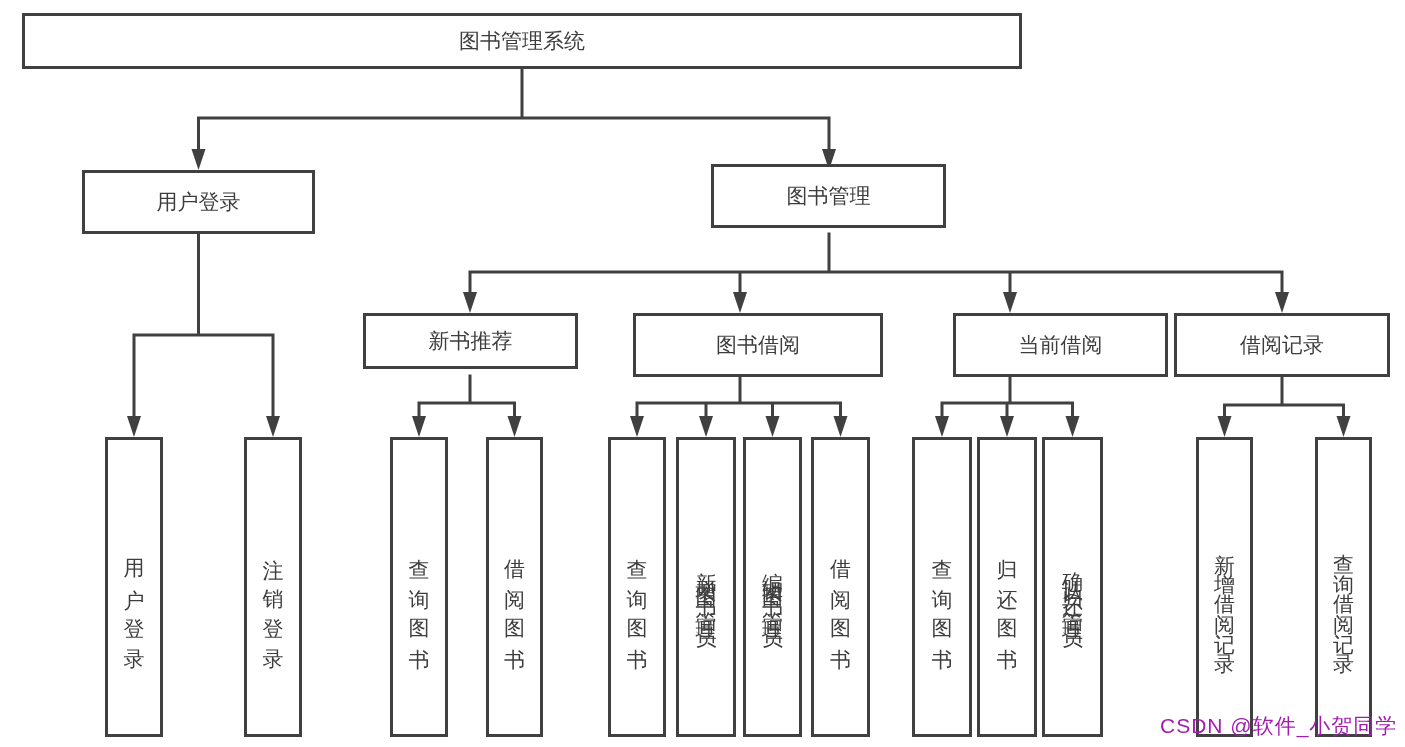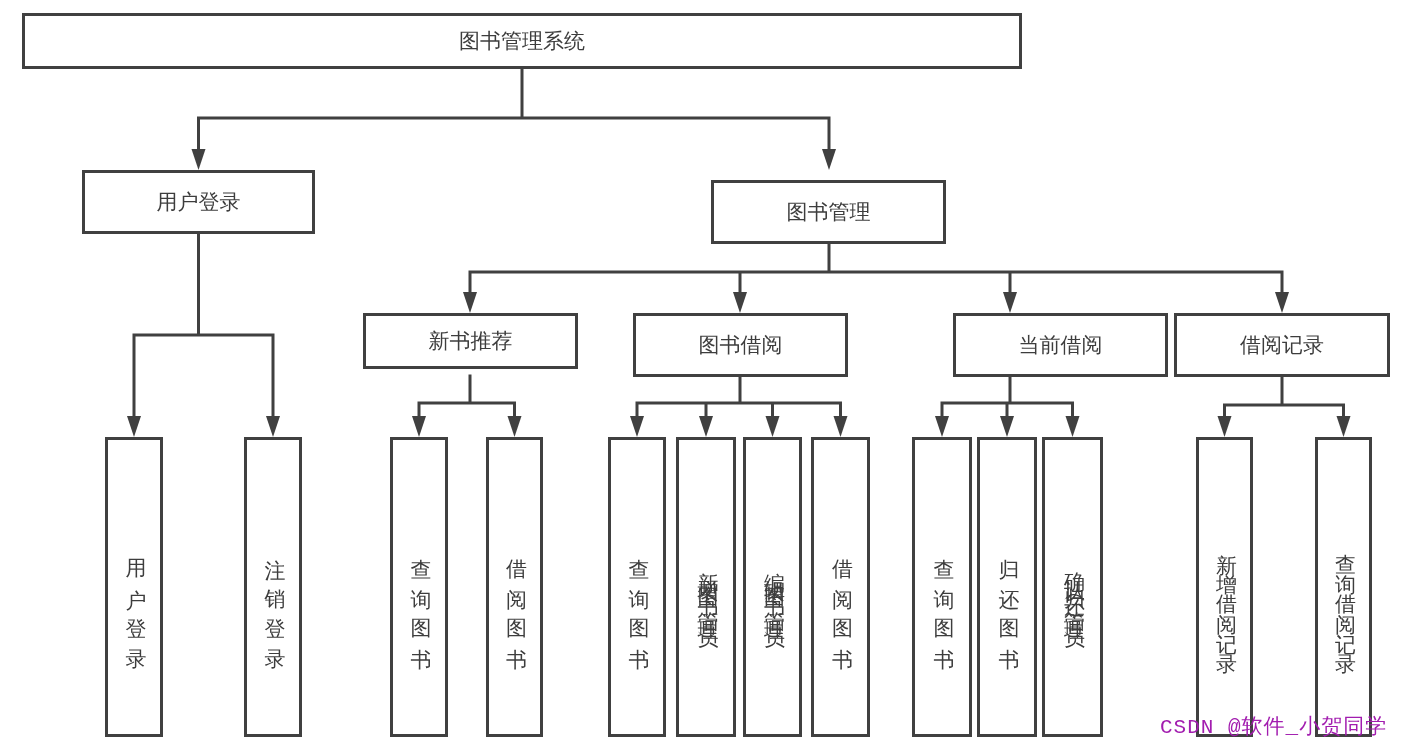--- a/index.html
+++ b/index.html
@@ -1,20 +1,20 @@
 <!DOCTYPE html>
 <html><head>
 <meta charset="utf-8">
 <style>
   html,body{margin:0;padding:0;background:#ffffff;}
   .canvas{
     position:relative;
     width:1405px;height:747px;
     background:#ffffff;
-    font-family:Liberation Mono, monospace;
+    font-family:Liberation Sans, sans-serif;
     overflow:hidden;
   }
   .connector-layer{
     position:absolute;left:0;top:0;width:1405px;height:747px;
   }
   .node{
     position:absolute;
     box-sizing:border-box;
     background:#ffffff;
     border:3px solid #404040;
@@ -82,24 +82,24 @@
       <polygon points="1000,416 1014,416 1007,437"></polygon>
       <polygon points="1065.5,416 1079.5,416 1072.5,437"></polygon>
       <polygon points="1217.5,416 1231.5,416 1224.5,437"></polygon>
       <polygon points="1336.5,416 1350.5,416 1343.5,437"></polygon>
     </g>
   </svg>
 
   <div class="node" style="left:22px;top:13px;width:1000px;height:56px;">图书管理系统</div>
 
   <div class="node" style="left:82px;top:170px;width:233px;height:64px;">用户登录</div>
-  <div class="node" style="left:711px;top:180px;width:235px;height:64px;">图书管理</div>
+  <div class="node" style="left:711px;top:164px;width:235px;height:64px;">图书管理</div>
 
   <div class="node" style="left:363px;top:313px;width:215px;height:56px;">新书推荐</div>
-  <div class="node" style="left:633px;top:313px;width:215px;height:64px;text-align:right;">图书借阅</div>
+  <div class="node" style="left:633px;top:313px;width:250px;height:64px;text-align:right;">图书借阅</div>
   <div class="node" style="left:953px;top:313px;width:215px;height:64px;">当前借阅</div>
   <div class="node" style="left:1174px;top:313px;width:216px;height:64px;">借阅记录</div>
 
   <div class="node v vs4" style="left:105px;top:437px;width:58px;height:300px;">用户登录</div>
   <div class="node v vs4" style="left:244px;top:437px;width:58px;height:300px;">注销登录</div>
 
   <div class="node v vs4" style="left:390px;top:437px;width:58px;height:300px;">查询图书</div>
   <div class="node v vs4" style="left:486px;top:437px;width:57px;height:300px;">借阅图书</div>
 
   <div class="node v vs4" style="left:608px;top:437px;width:58px;height:300px;">查询图书</div>

